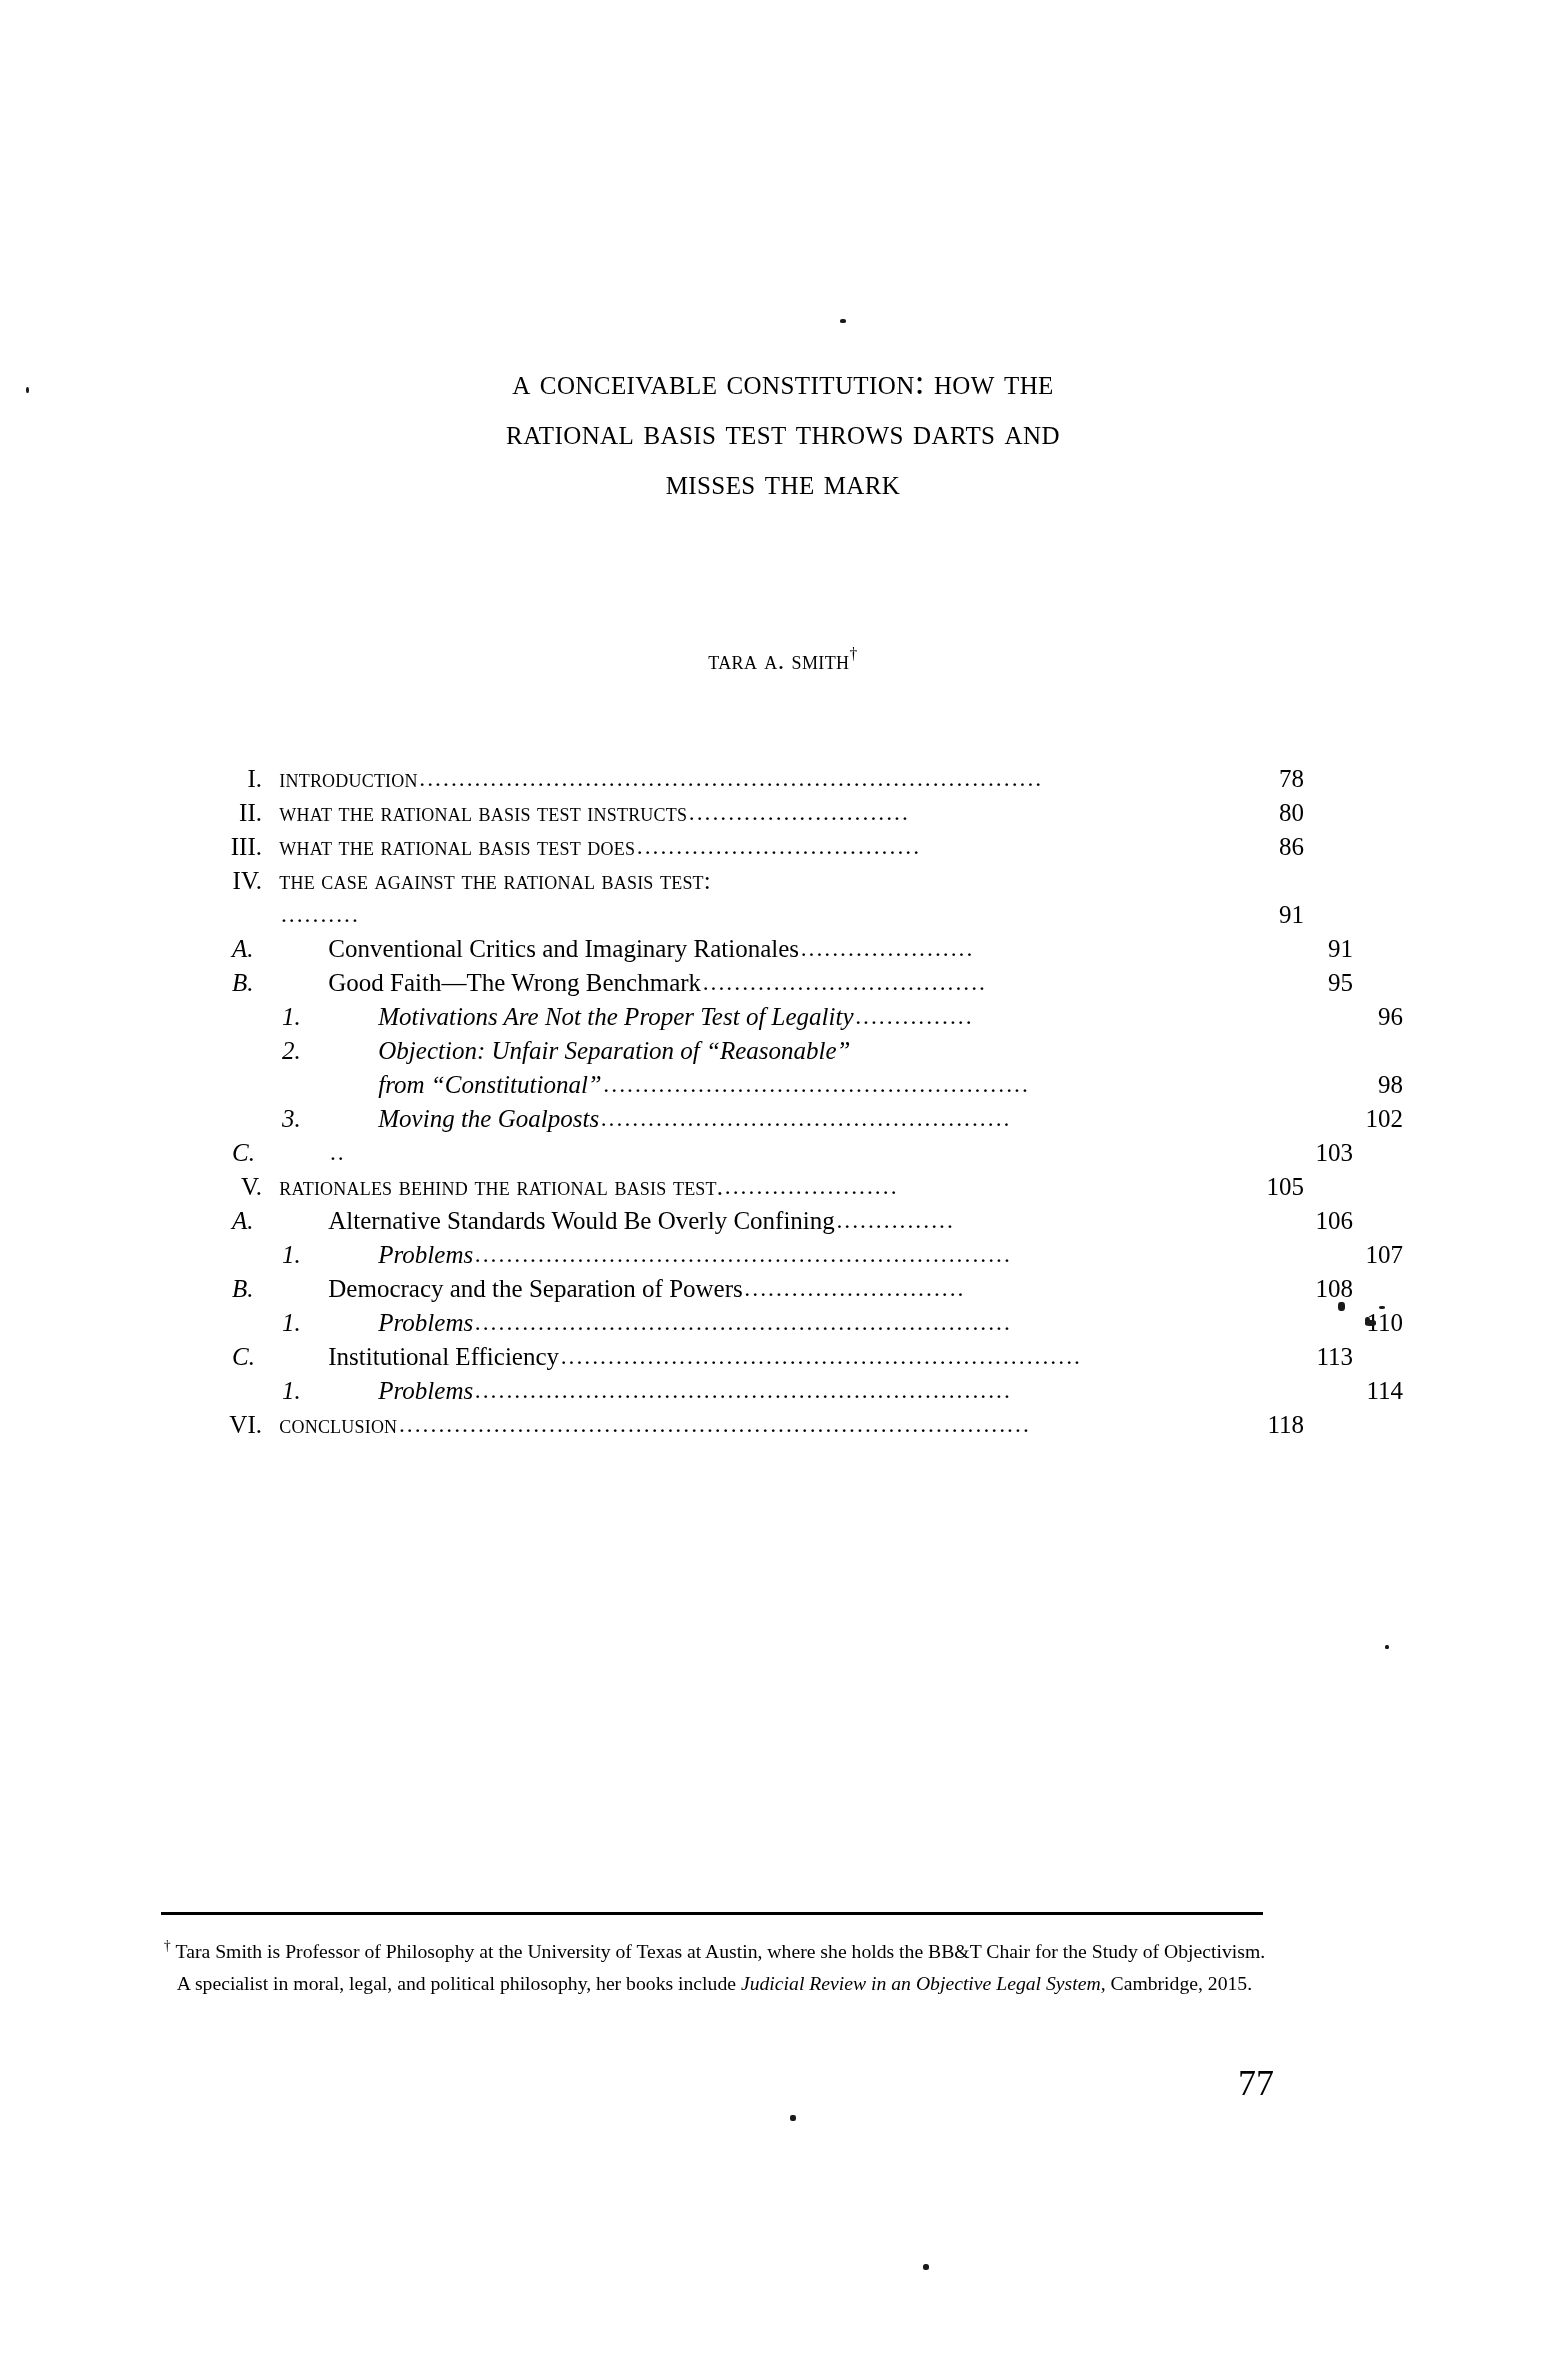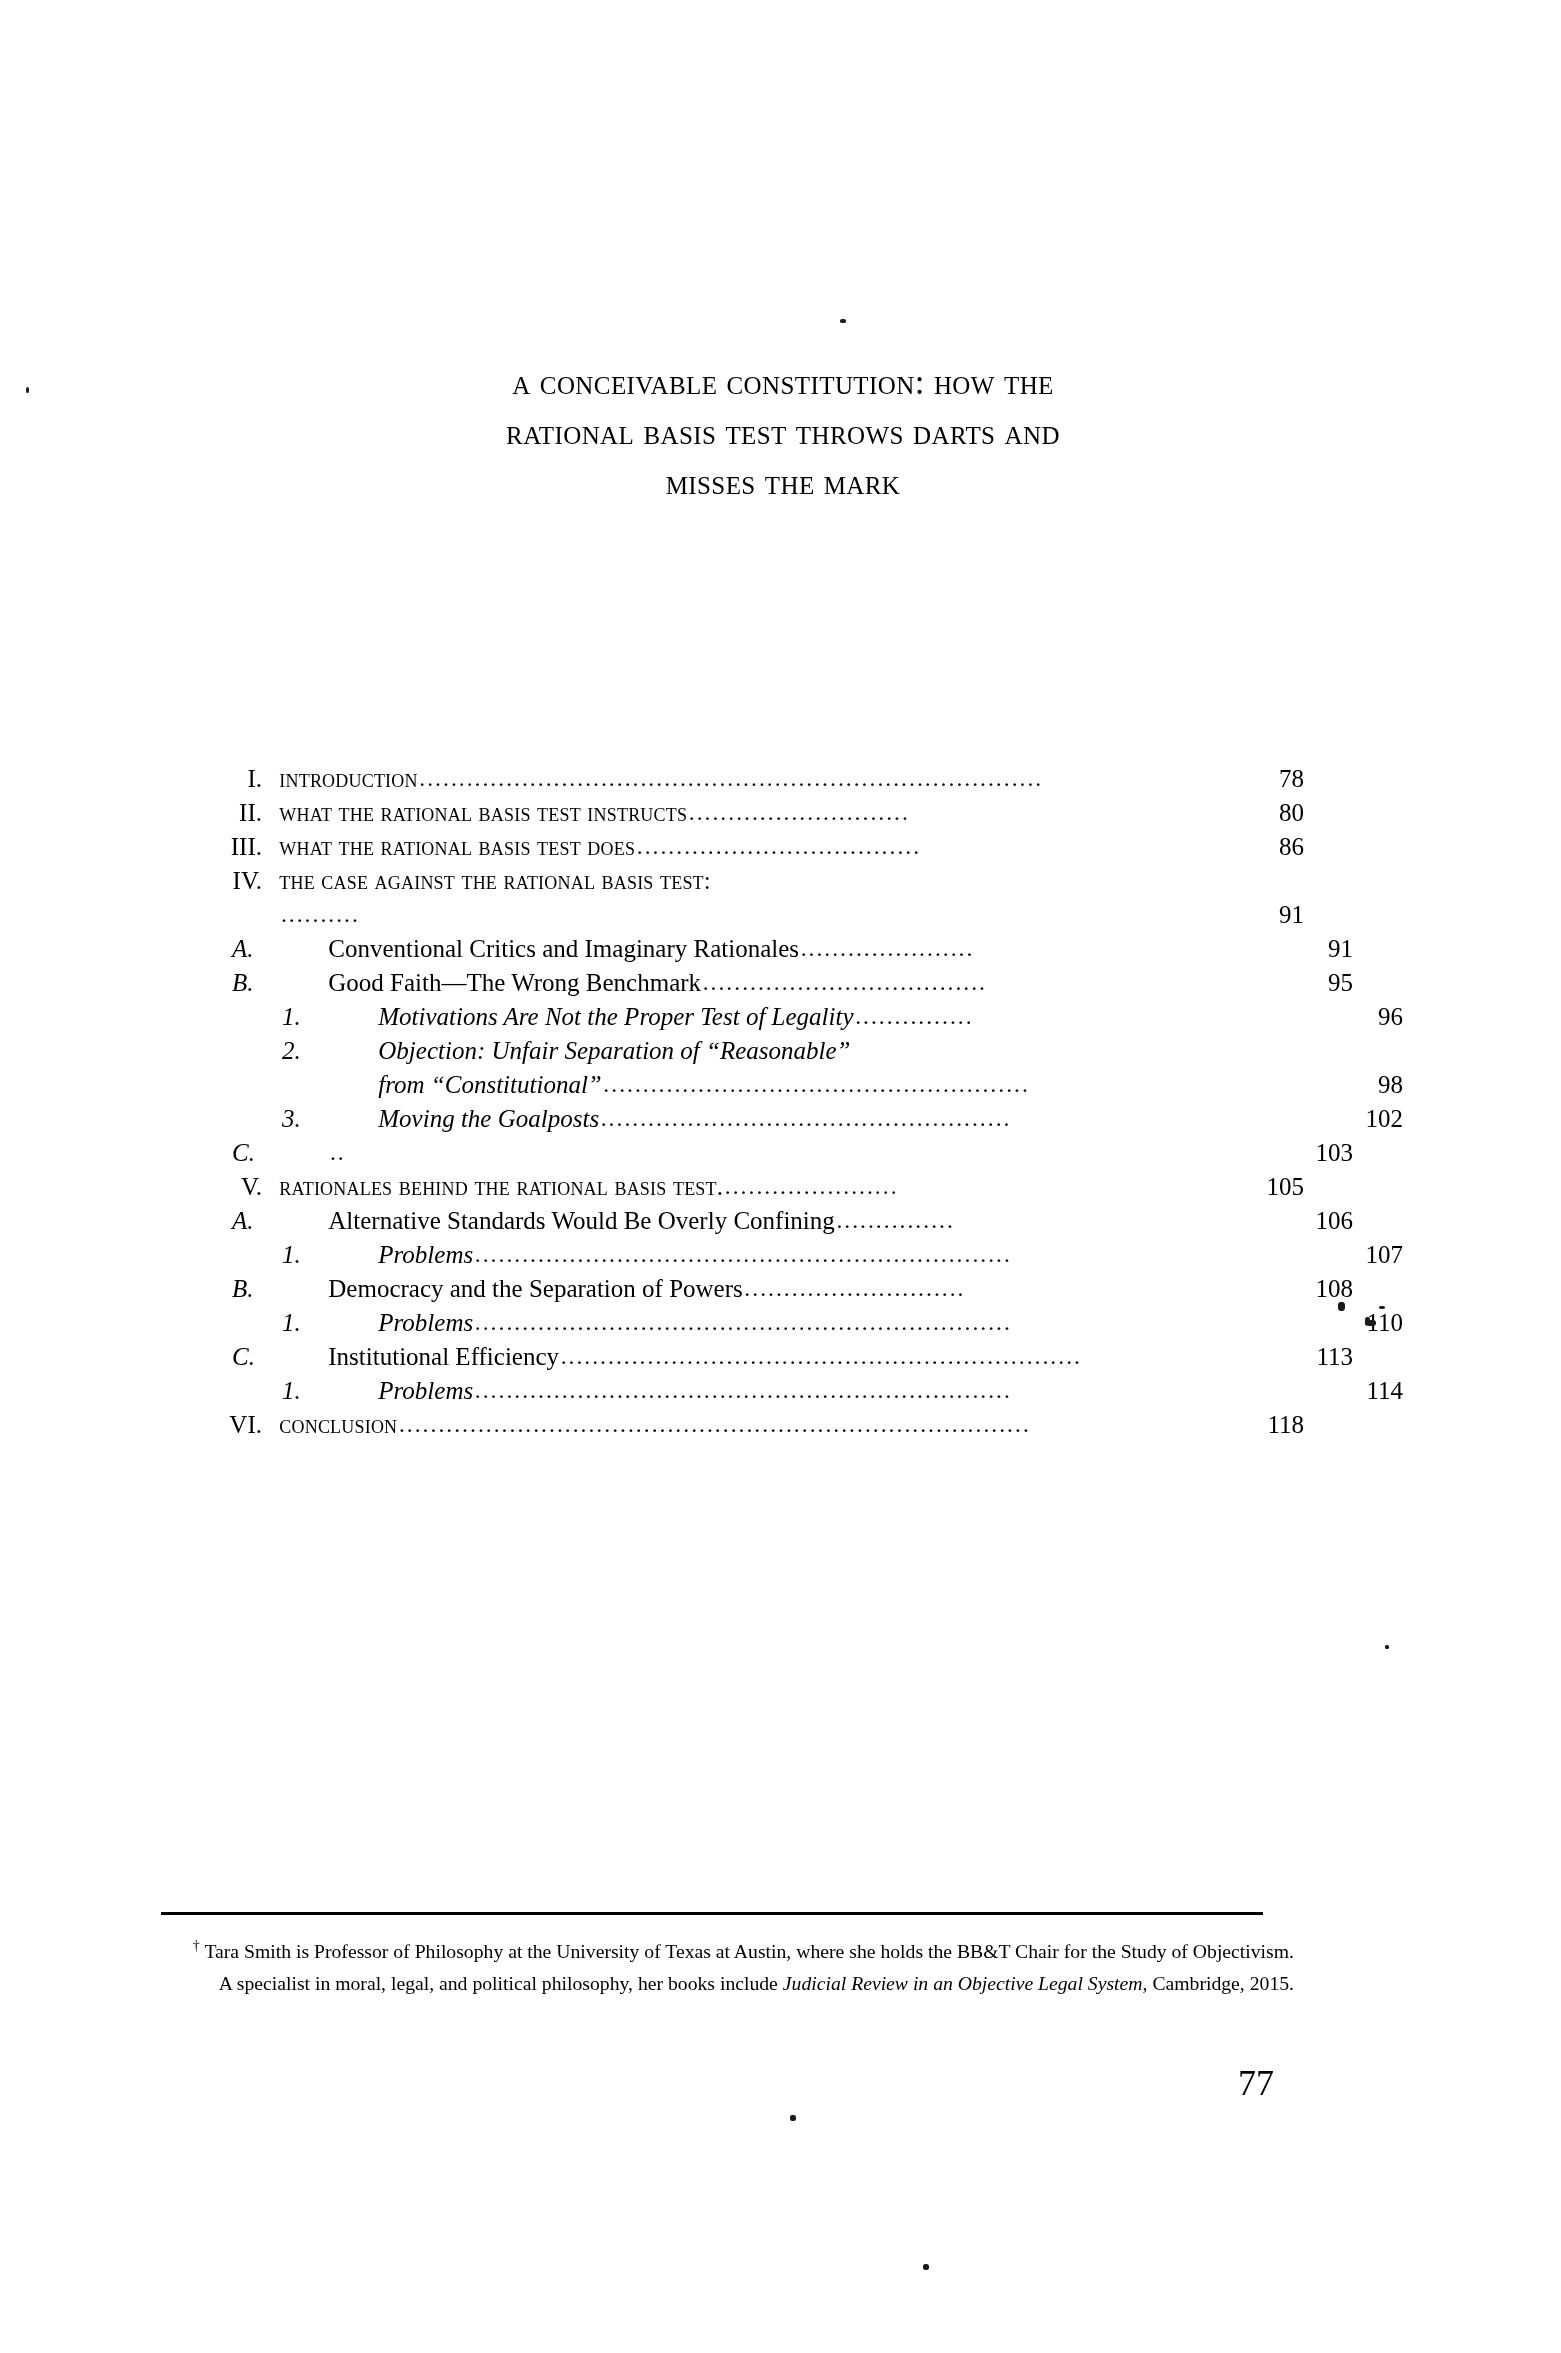--- a/index.html
+++ b/index.html
@@ -128,22 +128,21 @@
     height: 3.1px;
     background: #000000;
   }
   #footnote {
     position: absolute;
     left: 156px;
     top: 1930px;
     width: 1117px;
     font-size: 19.7px;
     line-height: 32px;
-    text-align: right;
-    margin-left: 21px;
+    text-align: center;
   }
   #footnote .fn-dagger {
     vertical-align: super;
     font-size: 14px;
     margin-right: 4.7px;
   }
   #footnote .fn-italic { font-style: italic; }
 
   
   #page-number {
@@ -166,20 +165,21 @@
 <body>
 
 <div id="page">
 
   <div id="title-block">
     <div class="title-line">A Conceivable Constitution: How the</div>
     <div class="title-line">Rational Basis Test Throws Darts and</div>
     <div class="title-line">Misses the Mark</div>
   </div>
 
+  <div id="author-line"><span>Tara A. Smith</span><span class="dagger">†</span></div>
 
   <div id="toc">
       <div class="toc-row lvl-roman">
         <span class="toc-num">I.</span>
         <span class="toc-label">Introduction</span>
         <span class="toc-leader">...............................................................................</span>
         <span class="toc-page">78</span>
       </div>
       <div class="toc-row lvl-roman">
         <span class="toc-num">II.</span>

